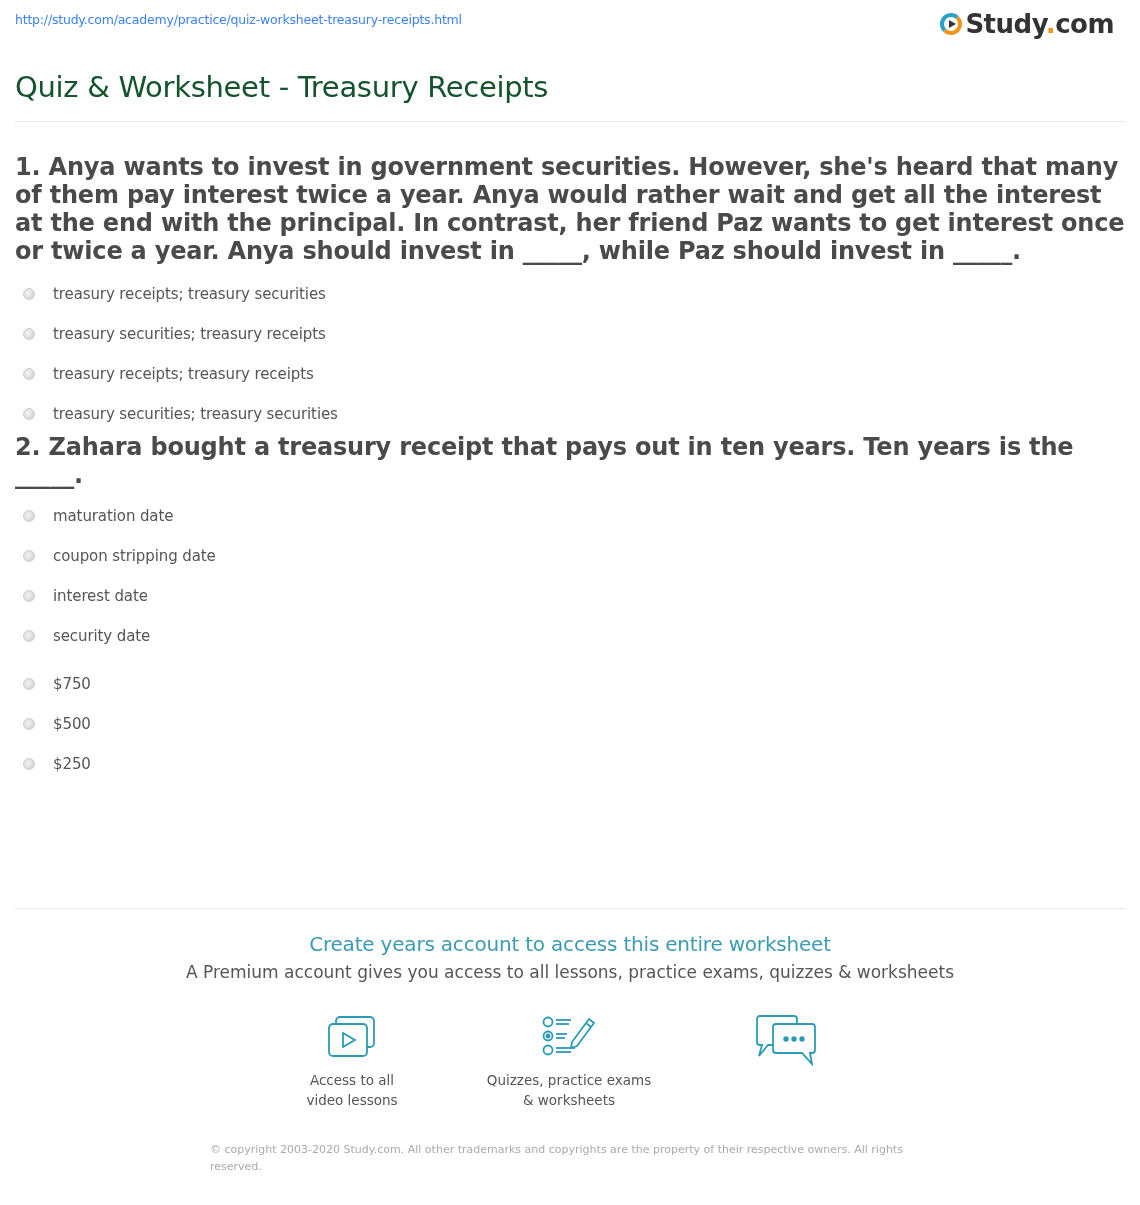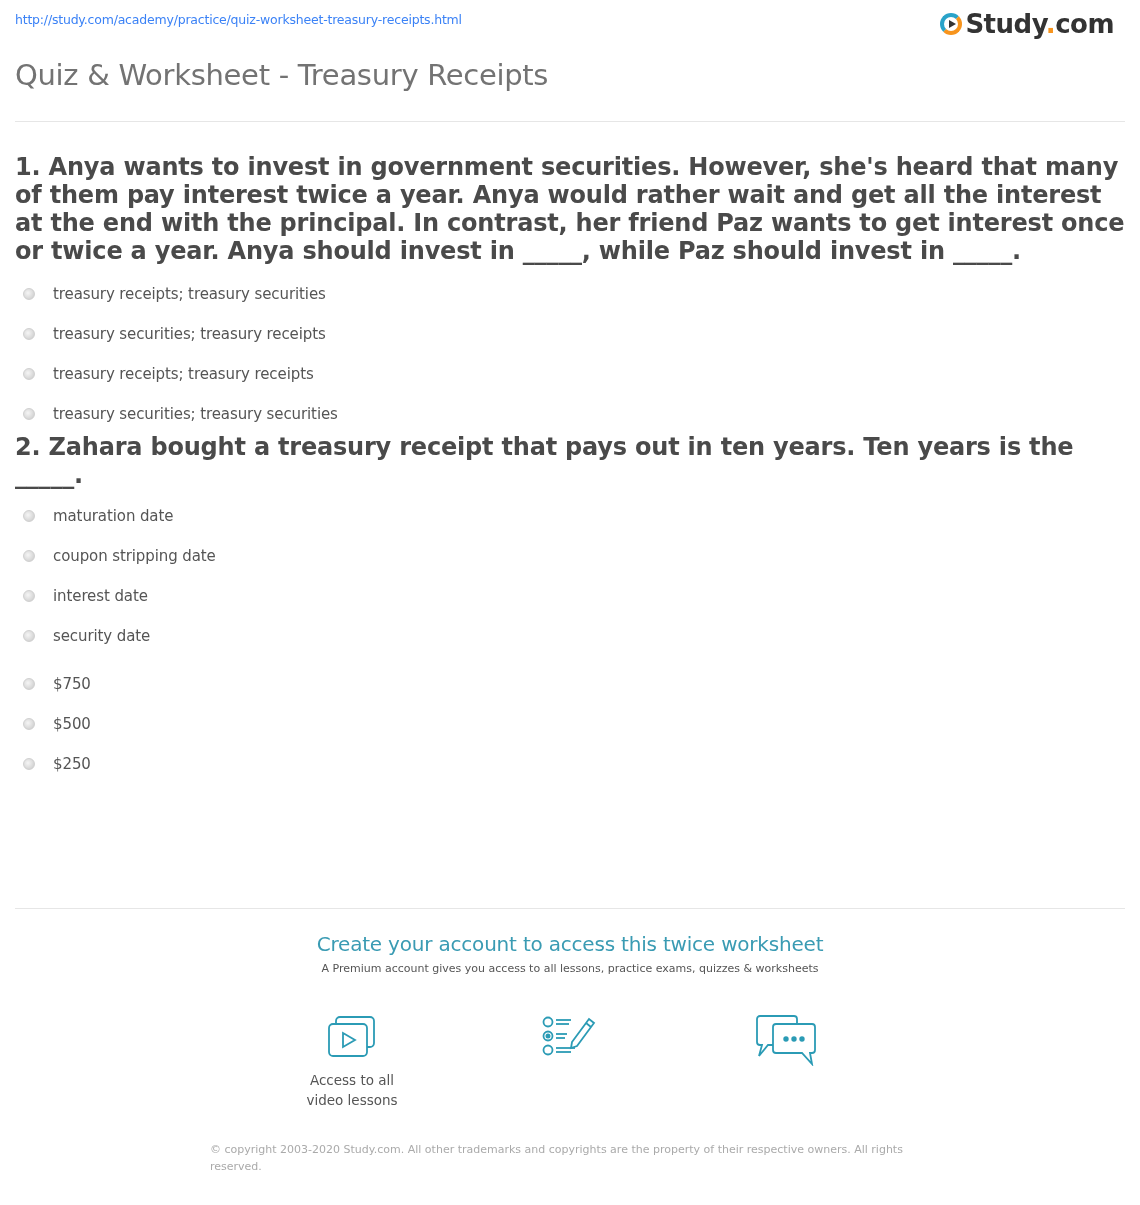--- a/index.html
+++ b/index.html
@@ -7,30 +7,30 @@
       width: 1140px; height: 1205px; background: #ffffff;
       font-family: "DejaVu Sans", sans-serif; color: #444;
       position: relative; overflow: hidden;
     }
     .url { position: absolute; left: 15px; top: 12px; font-size: 12.5px; color: #3b82f6; letter-spacing: -0.2px; }
     .logo { position: absolute; right: 26px; top: 9px; display: flex; align-items: center; text-align: center; }
     .logo-mark { width: 22px; height: 22px; border-radius: 50%; border: 4px solid #29a3c9; border-right-color: #f7941d; border-bottom-color: #f7941d; position: relative; margin-right: 3px; }
     .logo-mark::after { content: ""; position: absolute; left: 5px; top: 3px; border-left: 7px solid #333; border-top: 4px solid transparent; border-bottom: 4px solid transparent; }
     .logo-text { font-size: 26px; font-weight: bold; color: #333; letter-spacing: -0.5px; }
     .logo-dot { color: #f7941d; }
-    .title { position: absolute; left: 15px; top: 58px; font-size: 29px; color: #737373; font-weight: normal; letter-spacing: -0.3px; }
+    .title { position: absolute; left: 15px; top: 70px; font-size: 29px; color: #14532d; font-weight: normal; letter-spacing: -0.3px; }
     .rule { position: absolute; left: 15px; right: 15px; height: 1px; background: #e6e6e6; }
     .question { position: absolute; left: 15px; width: 1110px; }
     .q-text { font-size: 24px; line-height: 28px; color: #4a4a4a; font-weight: bold; letter-spacing: -0.2px; }
     .options { margin-top: 18px; }
     .option { display: flex; align-items: center; height: 40px; }
     .radio { width: 12px; height: 12px; border-radius: 50%; background: radial-gradient(circle at 40% 40%, #f5f5f5, #c8c8c8); border: 1px solid #d0d0d0; margin-left: 8px; margin-right: 18px; }
     .opt-label { font-size: 15px; color: #555; letter-spacing: -0.1px; }
     .cta-title { position: absolute; left: 0; width: 1140px; top: 932px; text-align: center; font-size: 20px; color: #3a9bb3; letter-spacing: -0.2px; }
-    .cta-sub { position: absolute; left: 0; width: 1140px; top: 962px; text-align: center; font-size: 11px; color: #555; }
+    .cta-sub { position: absolute; left: 0; width: 1140px; top: 962px; text-align: center; font-size: 17px; color: #555; }
     .features { position: absolute; top: 1014px; left: 0; width: 1140px; }
     .feature { position: absolute; width: 200px; text-align: center; }
     .feature svg { display: block; margin: 0 auto; }
     .feat-label { margin-top: 10px; font-size: 13.5px; line-height: 20px; color: #555; }
     .copyright { position: absolute; top: 1141px; left: 210px; width: 720px; text-align: left; font-size: 11px; line-height: 17px; color: #aaa; }
   </style>
 </head>
 <body>
 
 <div class="url">http://study.com/academy/practice/quiz-worksheet-treasury-receipts.html</div>
@@ -99,21 +99,21 @@
       </div>
     <div class="option">
         <span class="radio"></span>
         <span class="opt-label">$250</span>
       </div>
   </div>
 </div>
 
 <div class="rule" style="top:908px;"></div>
 
-<div class="cta-title">Create your account to access this twice worksheet</div>
+<div class="cta-title">Create years account to access this entire worksheet</div>
 <div class="cta-sub">A Premium account gives you access to all lessons, practice exams, quizzes &amp; worksheets</div>
 
 <div class="features">
   <div class="feature" style="left:252px;">
     <svg width="52" height="46" viewBox="0 0 52 46" fill="none" stroke="#2b9bb5" stroke-width="1.8">
       <rect x="10" y="3" width="38" height="30" rx="4"></rect>
       <rect x="3" y="10" width="38" height="32" rx="4" fill="#fff"></rect>
       <path d="M17 19 L29 26 L17 33 Z"></path>
     </svg>
     <div class="feat-label">
@@ -129,20 +129,24 @@
       <circle cx="7" cy="22" r="4.5"></circle>
         <circle cx="7" cy="22" r="1.6" fill="#2b9bb5"></circle>
         <line x1="15" y1="20" x2="26" y2="20"></line>
         <line x1="15" y1="24" x2="24" y2="24"></line>
       <circle cx="7" cy="36" r="4.5"></circle>
         <line x1="15" y1="34" x2="34" y2="34"></line>
         <line x1="15" y1="38" x2="30" y2="38"></line>
       <path d="M31 28 L48 5 L53 9 L36 32 L30 34 Z"></path>
         <line x1="45" y1="9" x2="50" y2="13"></line>
     </svg>
+    <div class="feat-label">
+        <div>Quizzes, practice exams</div>
+        <div>&amp; worksheets</div>
+      </div>
   </div>
   <div class="feature" style="left:686px;">
     <svg width="64" height="52" viewBox="0 0 64 52" fill="none" stroke="#2b9bb5" stroke-width="1.8">
       <path d="M6 2 H40 a3 3 0 0 1 3 3 V28 a3 3 0 0 1 -3 3 H14 L5 42 L8 31 H6 a3 3 0 0 1 -3 -3 V5 a3 3 0 0 1 3 -3 Z"></path>
       <path d="M22 10 H58 a3 3 0 0 1 3 3 V36 a3 3 0 0 1 -3 3 H56 L58 50 L48 39 H22 a3 3 0 0 1 -3 -3 V13 a3 3 0 0 1 3 -3 Z" fill="#fff"></path>
       <circle cx="32" cy="25" r="1.8" fill="#2b9bb5"></circle>
         <circle cx="40" cy="25" r="1.8" fill="#2b9bb5"></circle>
         <circle cx="48" cy="25" r="1.8" fill="#2b9bb5"></circle>
     </svg>
   </div>

